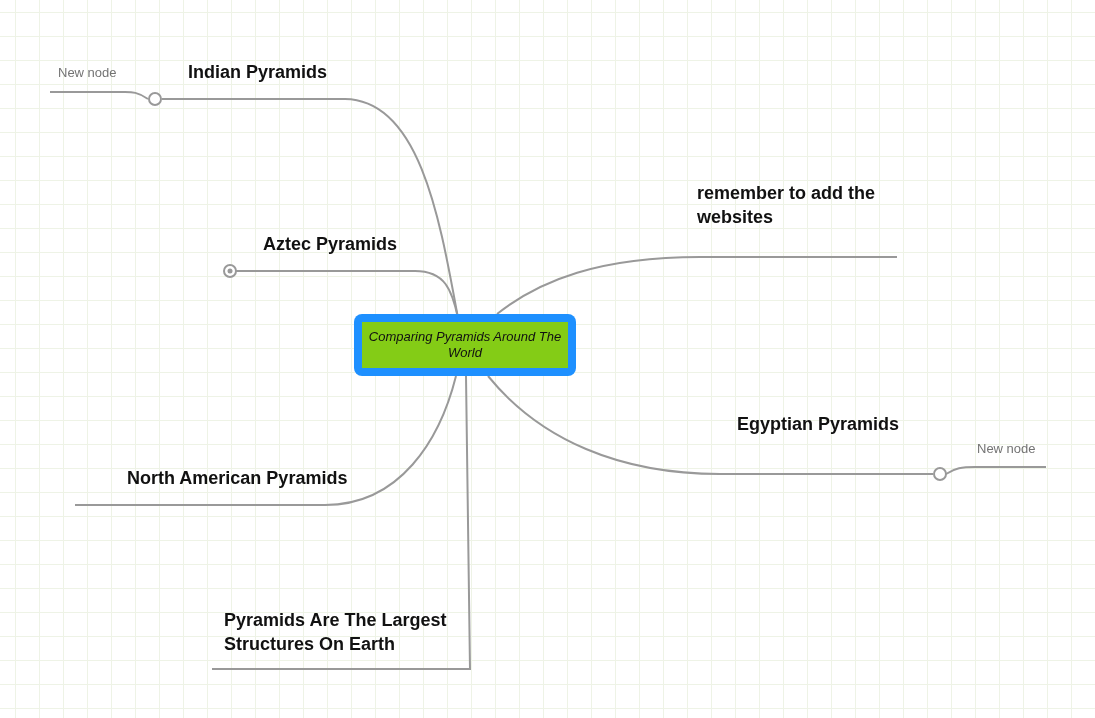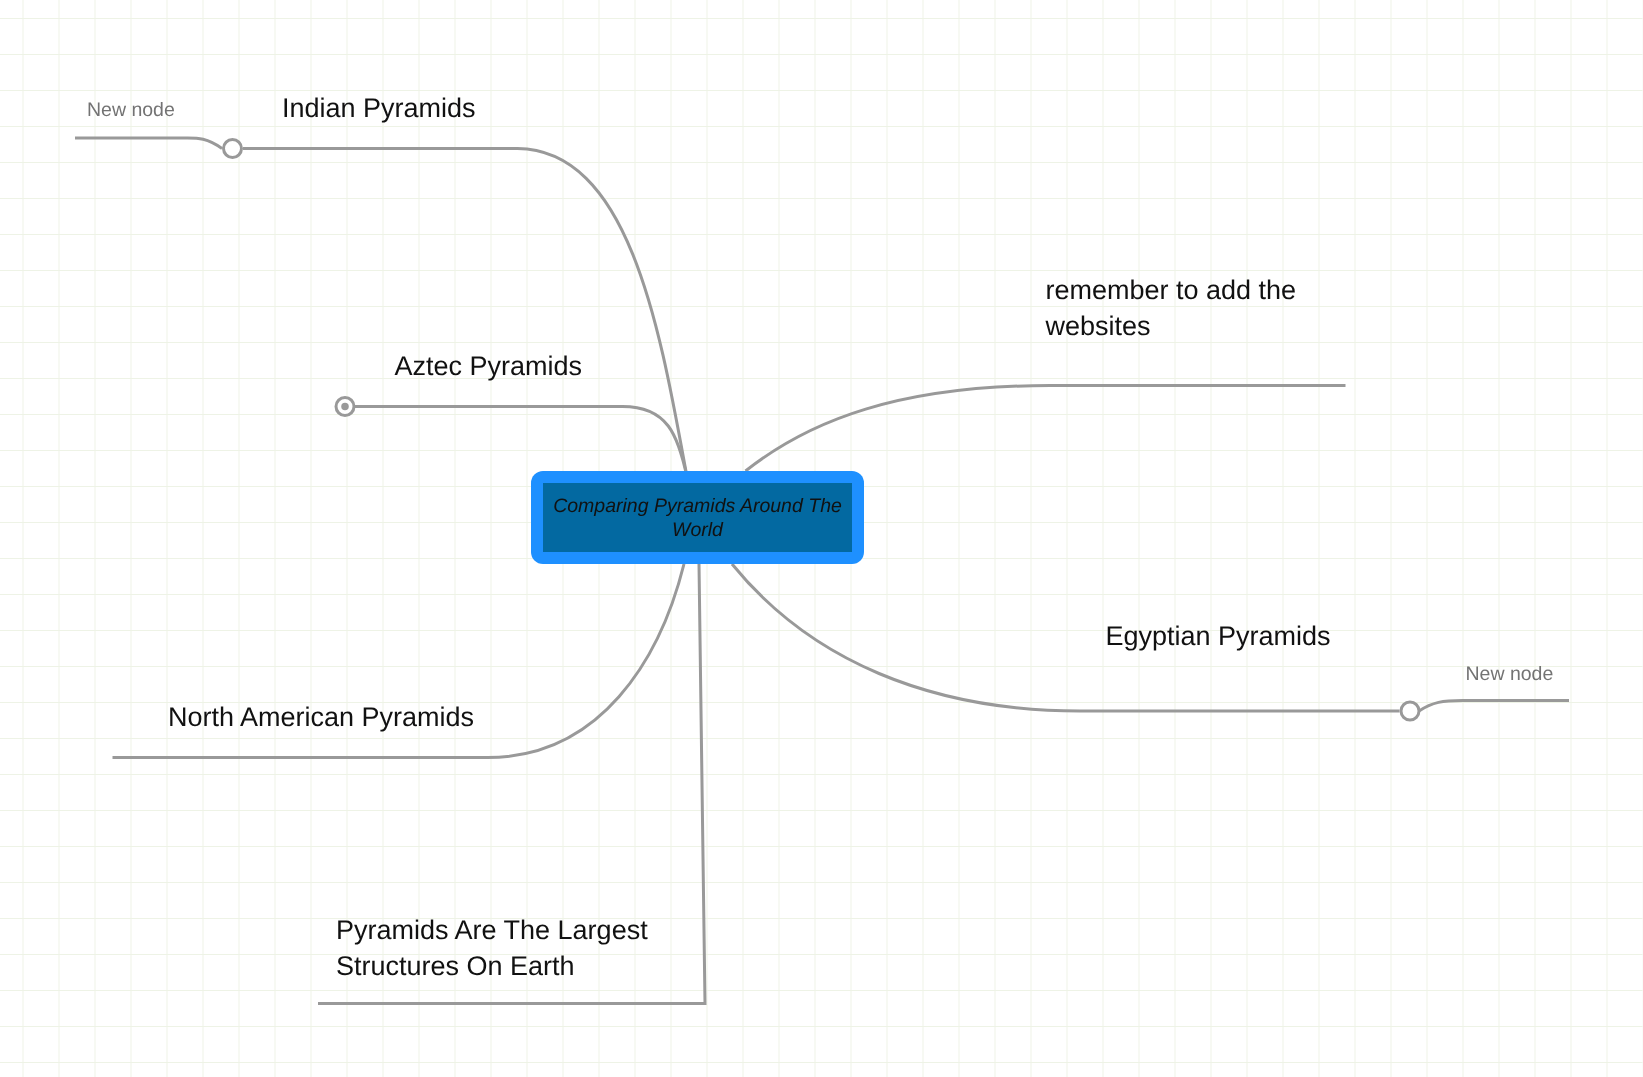--- a/index.html
+++ b/index.html
@@ -8,33 +8,33 @@
       background-color: #ffffff;
       background-image:
         linear-gradient(to right, #eef3e6 1px, transparent 1px),
         linear-gradient(to bottom, #eef3e6 1px, transparent 1px);
       background-size: 24px 24px;
       background-position: 15px 12px;
       font-family: "Liberation Sans", "DejaVu Sans", sans-serif;
     }
     svg.links { position: absolute; left: 0; top: 0; width: 1095px; height: 718px; }
     .topic {
-      position: absolute; font-weight: normal; font-size: 18px; color: #111;
+      position: absolute; font-weight: bold; font-size: 18px; color: #111;
       line-height: 24px; white-space: nowrap; cursor: pointer;
     }
     .subtopic {
       position: absolute; font-size: 13px; color: #737373; white-space: nowrap; cursor: pointer;
     }
     .central {
       position: absolute; left: 354px; top: 314px; width: 222px; height: 62px;
       box-sizing: border-box; background: #1e90ff; border-radius: 8px; padding: 8px;
       cursor: pointer;
     }
     .central-inner {
-      width: 100%; height: 100%; background: #0369a1; display: flex;
+      width: 100%; height: 100%; background: #84cc16; display: flex;
       align-items: center; justify-content: center; text-align: center;
       font-style: italic; font-size: 13px; color: #111; line-height: 16px;
       padding: 0 4px; box-sizing: border-box;
     }
   </style>
 </head>
 <body>
 
 <svg class="links" viewBox="0 0 1095 718">
   <g fill="none" stroke="#999" stroke-width="2">
@@ -59,21 +59,21 @@
     <circle cx="230" cy="271" r="2.5" fill="#999"></circle>
   </g>
   <circle cx="940" cy="474" r="6" fill="#fff" stroke="#999" stroke-width="2"></circle>
 </svg>
 
 <div class="subtopic" style="left:58px; top:65px;">New node</div>
 <div class="topic" style="left:188px; top:60px;">Indian Pyramids</div>
 
 <div class="topic" style="left:263px; top:232px;">Aztec Pyramids</div>
 
-<div class="topic" style="left:72px; top:466px;padding-left:40px;">North American Pyramids</div>
+<div class="topic" style="left:87px; top:466px;padding-left:40px;">North American Pyramids</div>
 
 <div class="topic" style="left:224px; top:608px;">
   <div>Pyramids Are The Largest</div>
   <div>Structures On Earth</div>
 </div>
 
 <div class="topic" style="left:697px; top:181px;">
   <div>remember to add the</div>
   <div>websites</div>
 </div>

